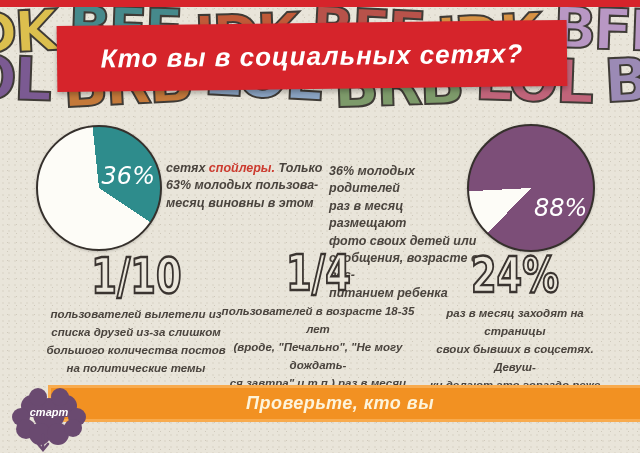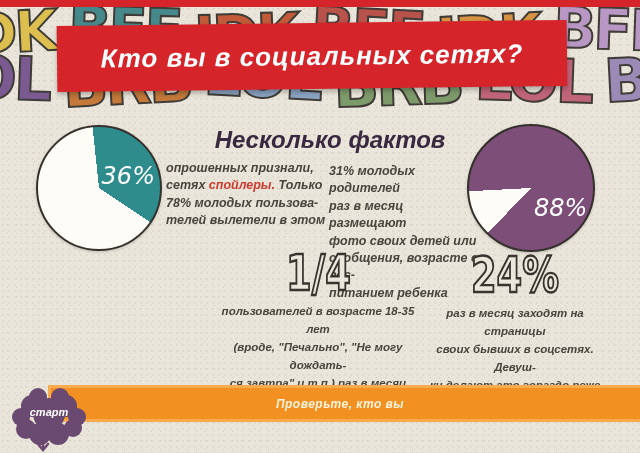--- a/index.html
+++ b/index.html
@@ -60,21 +60,21 @@
     font-size:46px;line-height:1.05;color:#ebe7dc;
     -webkit-text-stroke:2.2px #3a3430;
     transform:scale(.8,1.08);margin-bottom:5px;
   }
   .stat-text{font-style:italic;font-weight:bold;color:#4a443e;font-size:11.5px;line-height:18px;}
   .cta{
     position:absolute;left:48px;top:385px;width:578px;height:31px;z-index:3;
     border:3px solid #f8ab4e;display:flex;align-items:center;justify-content:center;
     padding-right:64px;cursor:pointer;
   }
-  .cta span{color:#fdf4db;font-size:12px;font-weight:bold;font-style:italic;letter-spacing:.5px;}
+  .cta span{color:#fdf4db;font-size:18px;font-weight:bold;font-style:italic;letter-spacing:.5px;}
   .cloud{position:absolute;left:10px;top:388px;width:78px;height:65px;z-index:5;cursor:pointer;}
   .cloud svg{position:absolute;left:0;top:0;}
   .cloud-label{
     position:absolute;left:0;top:18px;width:78px;text-align:center;
     color:#ffffff;font-size:11px;font-style:italic;font-weight:bold;
   }
   .hl{font-weight:bold;margin-top:8px;}
 </style>
 </head>
 <body>
@@ -85,45 +85,52 @@
     <div class="lrow lrow1"><span class="lw" style="color: rgb(220, 191, 78); transform: rotate(-3deg) translateY(2px);">DK</span><span class="lw" style="color: rgb(70, 137, 139); transform: rotate(2deg) translateY(-2px);">BFF</span><span class="lw" style="color: rgb(192, 90, 56); transform: rotate(-2deg) translateY(5px);">IDK</span><span class="lw" style="color: rgb(184, 82, 74); transform: rotate(3deg) translateY(0px);">BFF</span><span class="lw" style="color: rgb(216, 146, 67); transform: rotate(-3deg) translateY(6px);">IDK</span><span class="lw" style="color: rgb(184, 151, 196); transform: rotate(2deg) translateY(-1px);">BFF</span></div>
     <div class="lrow lrow2"><span class="lw" style="color: rgb(123, 90, 146); transform: rotate(2deg) translateY(0px);">OL</span><span class="lw" style="color: rgb(196, 121, 58); transform: rotate(-3deg) translateY(5px);">BRB</span><span class="lw" style="color: rgb(138, 163, 194); transform: rotate(3deg) translateY(-2px);">LOL</span><span class="lw" style="color: rgb(125, 154, 106); transform: rotate(-2deg) translateY(6px);">BRB</span><span class="lw" style="color: rgb(192, 100, 122); transform: rotate(2deg) translateY(2px);">LOL</span><span class="lw" style="color: rgb(155, 138, 181); transform: rotate(-3deg) translateY(0px);">BRB</span></div>
   </div>
 
   <div class="top-strip" style="background: rgb(214, 36, 43);"></div>
 
   <div class="title-banner" style="background: rgb(214, 36, 43);">
     <span>Кто вы в социальных сетях?</span>
   </div>
 
-  <div class="facts-title">Несколько фактов</div>
 
   <div class="pie pie1" style="background: conic-gradient(from -6deg, rgb(46, 140, 140) 0deg, rgb(46, 140, 140) 129.6deg, rgb(253, 252, 247) 129.6deg, rgb(253, 252, 247) 360deg); border-color: rgb(53, 48, 44);">
     <span class="pie-label">36%</span>
   </div>
 
   <div class="fact fact-left">
-      <div>опрошенных признали,</div>
       <div>сетях <span class="hl" style="color: rgb(204, 59, 47);">спойлеры.</span> Только</div>
-      <div>78% молодых пользова-</div>
-      <div>телей вылетели в этом</div>
+      <div>63% молодых пользова-</div>
+      <div>месяц виновны в этом</div>
     </div>
 
   <div class="fact fact-right">
-      <div>31% молодых родителей</div>
+      <div>36% молодых родителей</div>
       <div>раз в месяц размещают</div>
       <div>фото своих детей или</div>
       <div>сообщения, возрасте с вос-</div>
       <div>питанием ребенка</div>
     </div>
 
   <div class="pie pie2" style="background: conic-gradient(from 267deg, rgb(124, 78, 120) 0deg, rgb(124, 78, 120) 316.8deg, rgb(253, 252, 247) 316.8deg, rgb(253, 252, 247) 360deg); border-color: rgb(53, 48, 44);">
     <span class="pie-label">88%</span>
   </div>
 
+  <div class="stat-col c1">
+    <div class="stat-number">1/10</div>
+    <div class="stat-text">
+        <div>пользователей вылетели из</div>
+        <div>списка друзей из-за слишком</div>
+        <div>большого количества постов</div>
+        <div>на политические темы</div>
+      </div>
+  </div>
 
   <div class="stat-col c2">
     <div class="stat-number">1/4</div>
     <div class="stat-text">
         <div>пользователей в возрасте 18-35 лет</div>
         <div>(вроде, "Печально", "Не могу дождать-</div>
         <div>ся завтра" и т.п.) раз в месяц</div>
       </div>
   </div>
 

